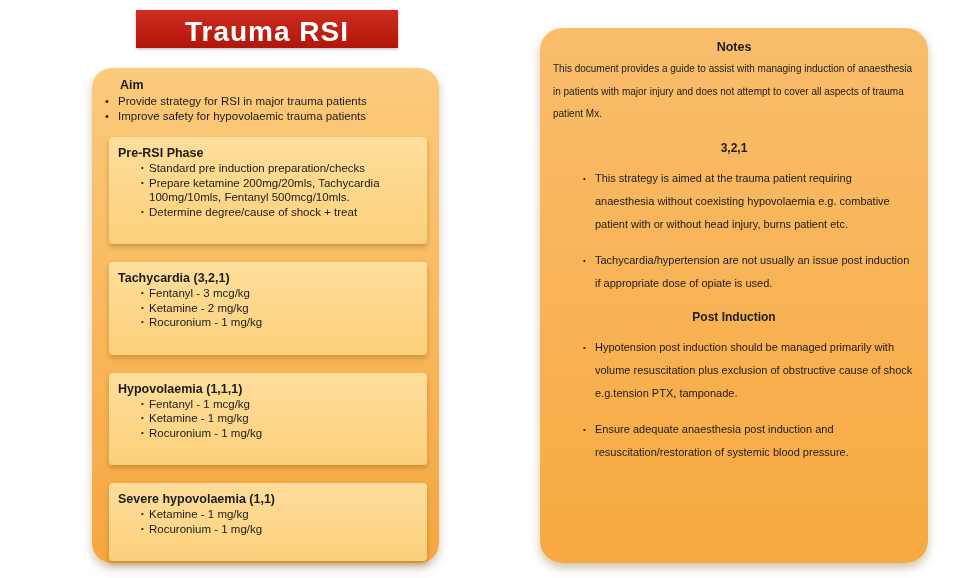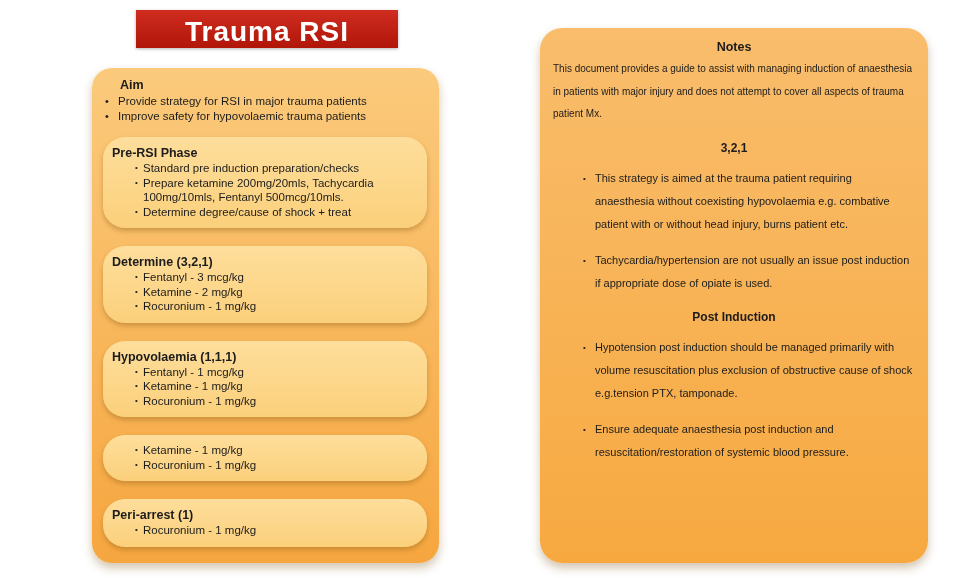--- a/index.html
+++ b/index.html
@@ -37,25 +37,25 @@
   .aim-heading{
     margin-left:28px;font-size:12.5px;font-weight:bold;line-height:16px;
   }
   .aim-list{list-style:none;margin-top:1px;}
   .aim-item{
     display:flex;padding-left:13px;font-size:11.5px;line-height:14.5px;
   }
   .aim-item .dot{width:13px;flex:0 0 13px;font-size:11px;}
   .cards{margin-top:14px;}
   .card{
-    margin:0 12px 18px 11px;
-    border-radius:22px;
+    margin:0 12px 18px 17px;
+    border-radius:4px;
     background:linear-gradient(180deg,var(--card-top),var(--card-bottom));
     box-shadow:0 3px 5px rgba(140,95,25,0.4);
-    padding:8px 10px 9px 9px;
+    padding:8px 10px 25px 9px;
   }
   .card-heading{font-size:12.5px;font-weight:bold;line-height:16px;}
   .card-list{list-style:none;}
   .card-item{
     display:flex;margin-left:23px;font-size:11.5px;line-height:14.5px;
   }
   .card-item .dot{width:8px;flex:0 0 8px;font-size:8px;line-height:14.5px;}
   .right-panel{
     position:absolute;left:540px;top:28px;width:388px;height:535px;
     border-radius:22px;
@@ -118,21 +118,21 @@
             </li>
 
             <li class="card-item">
               <span class="dot">•</span>
               <span>Determine degree/cause of shock + treat</span>
             </li>
           </ul>
       </div>
 
       <div class="card">
-        <div class="card-heading">Determine (3,2,1)</div>
+        <div class="card-heading">Tachycardia (3,2,1)</div>
         <ul class="card-list">
 
             <li class="card-item">
               <span class="dot">•</span>
               <span>Fentanyl - 3 mcg/kg</span>
             </li>
 
             <li class="card-item">
               <span class="dot">•</span>
               <span>Ketamine - 2 mg/kg</span>
@@ -160,20 +160,21 @@
             </li>
 
             <li class="card-item">
               <span class="dot">•</span>
               <span>Rocuronium - 1 mg/kg</span>
             </li>
           </ul>
       </div>
 
       <div class="card">
+        <div class="card-heading">Severe hypovolaemia (1,1)</div>
         <ul class="card-list">
 
             <li class="card-item">
               <span class="dot">•</span>
               <span>Ketamine - 1 mg/kg</span>
             </li>
 
             <li class="card-item">
               <span class="dot">•</span>
               <span>Rocuronium - 1 mg/kg</span>

